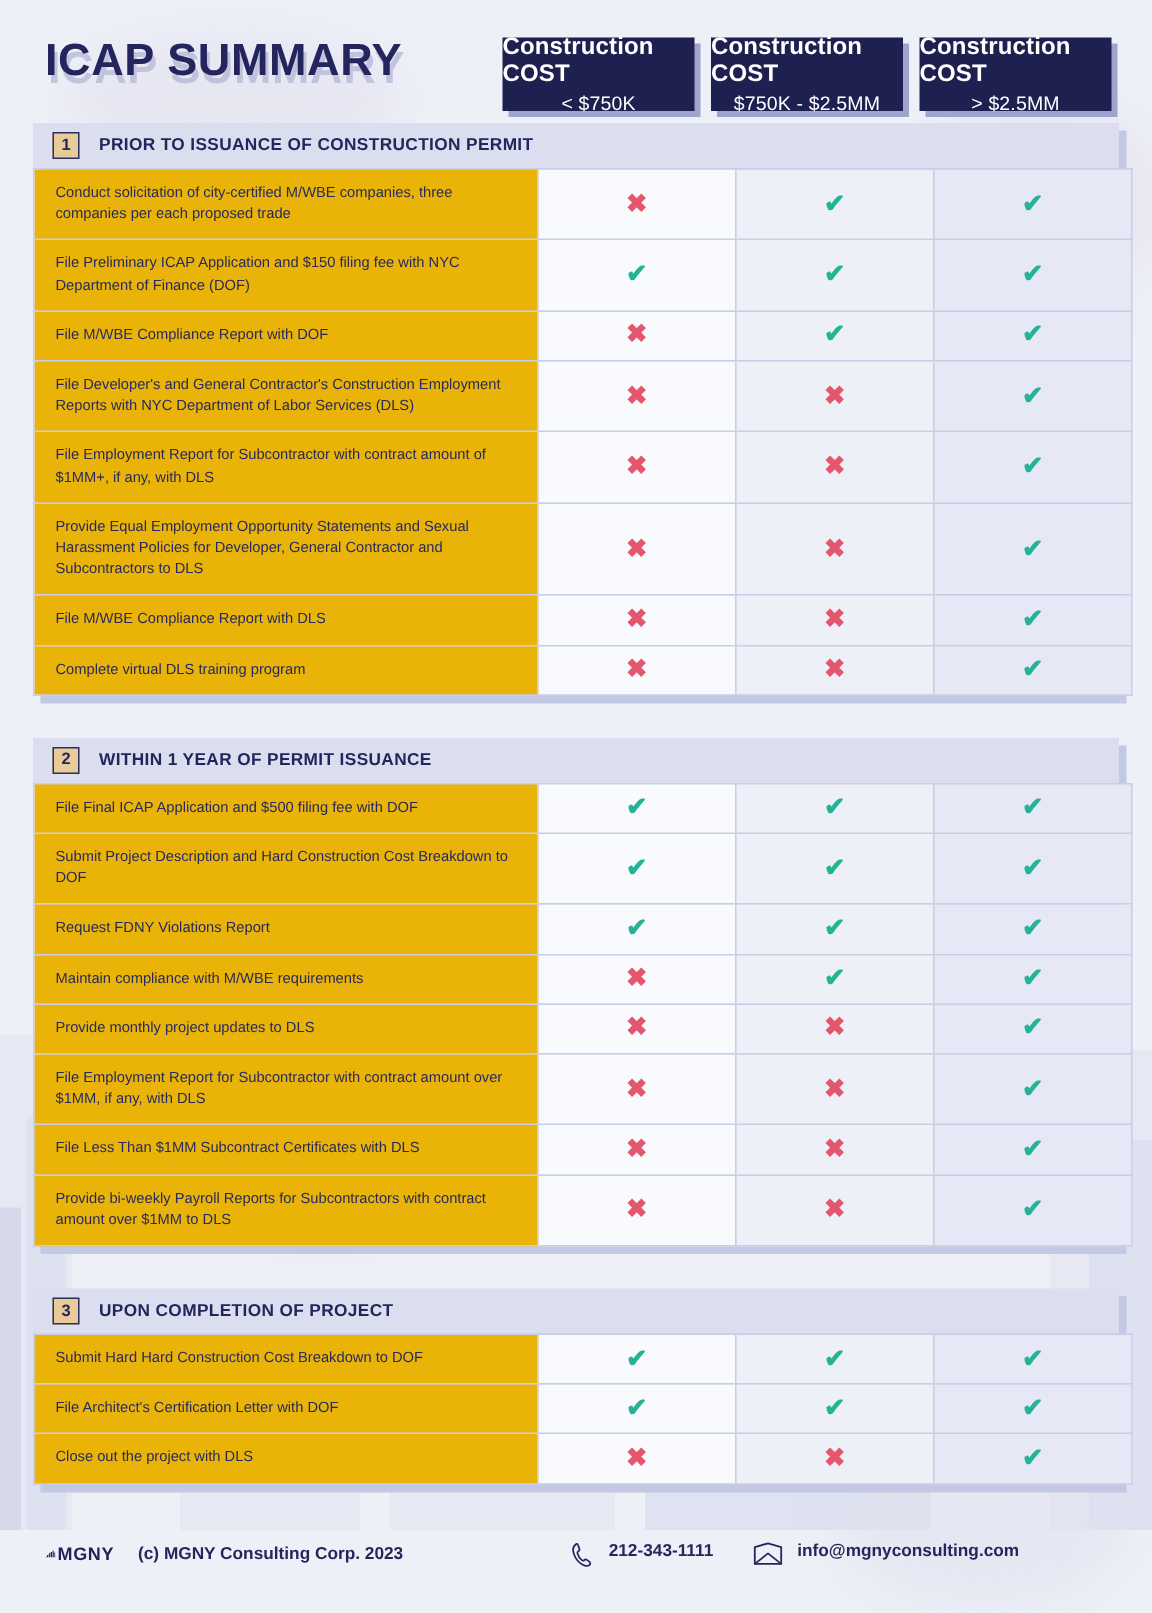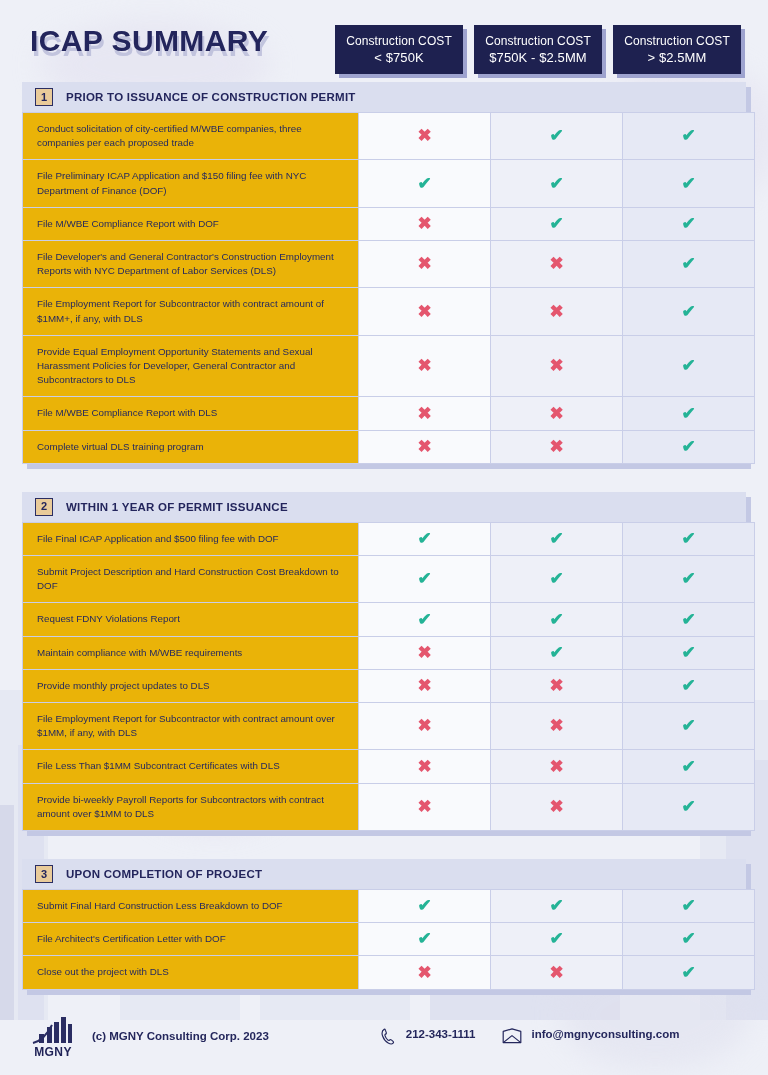--- a/index.html
+++ b/index.html
@@ -87,22 +87,22 @@
     content: "";
     position: absolute;
     left: 4px;
     top: 4px;
     width: 128px;
     height: 49px;
     background: #9ea3cf;
     z-index: -1;
   }
   .colhead .ch-top {
-    font-size: 12px;
-    font-weight: normal;
+    font-size: 16px;
+    font-weight: bold;
     letter-spacing: .1px;
   }
   .colhead .ch-bot {
     font-size: 13px;
     font-weight: normal;
     letter-spacing: .1px;
   }
 
   
   .section {
@@ -197,21 +197,20 @@
     height: 78px;
     display: flex;
     align-items: center;
     z-index: 3;
     padding: 0 30px 0 30px;
   }
   .fl { display: flex; align-items: center; gap: 16px; }
   .logo {
     width: 46px;
     display: flex;
-    flex-direction: column;
     align-items: center;
     gap: 1px;
   }
   .logo-word {
     font-size: 12px;
     font-weight: bold;
     color: #1f2257;
     letter-spacing: .4px;
     line-height: 1;
   }
@@ -392,21 +391,21 @@
         </table>
       </div>
       <div class="section">
         <div class="sec-head">
           <div class="sec-num">3</div>
           <div class="sec-title">UPON COMPLETION OF PROJECT</div>
         </div>
         <table class="grid">
           <tbody>
             <tr>
-              <td class="label">Submit Final Hard Construction Less Breakdown to DOF</td>
+              <td class="label">Submit Hard Hard Construction Cost Breakdown to DOF</td>
               <td class="mark c0"><span class="mk yes">✔</span></td>
               <td class="mark c1"><span class="mk yes">✔</span></td>
               <td class="mark c2"><span class="mk yes">✔</span></td>
             </tr>
             <tr>
               <td class="label">File Architect's Certification Letter with DOF</td>
               <td class="mark c0"><span class="mk yes">✔</span></td>
               <td class="mark c1"><span class="mk yes">✔</span></td>
               <td class="mark c2"><span class="mk yes">✔</span></td>
             </tr>

